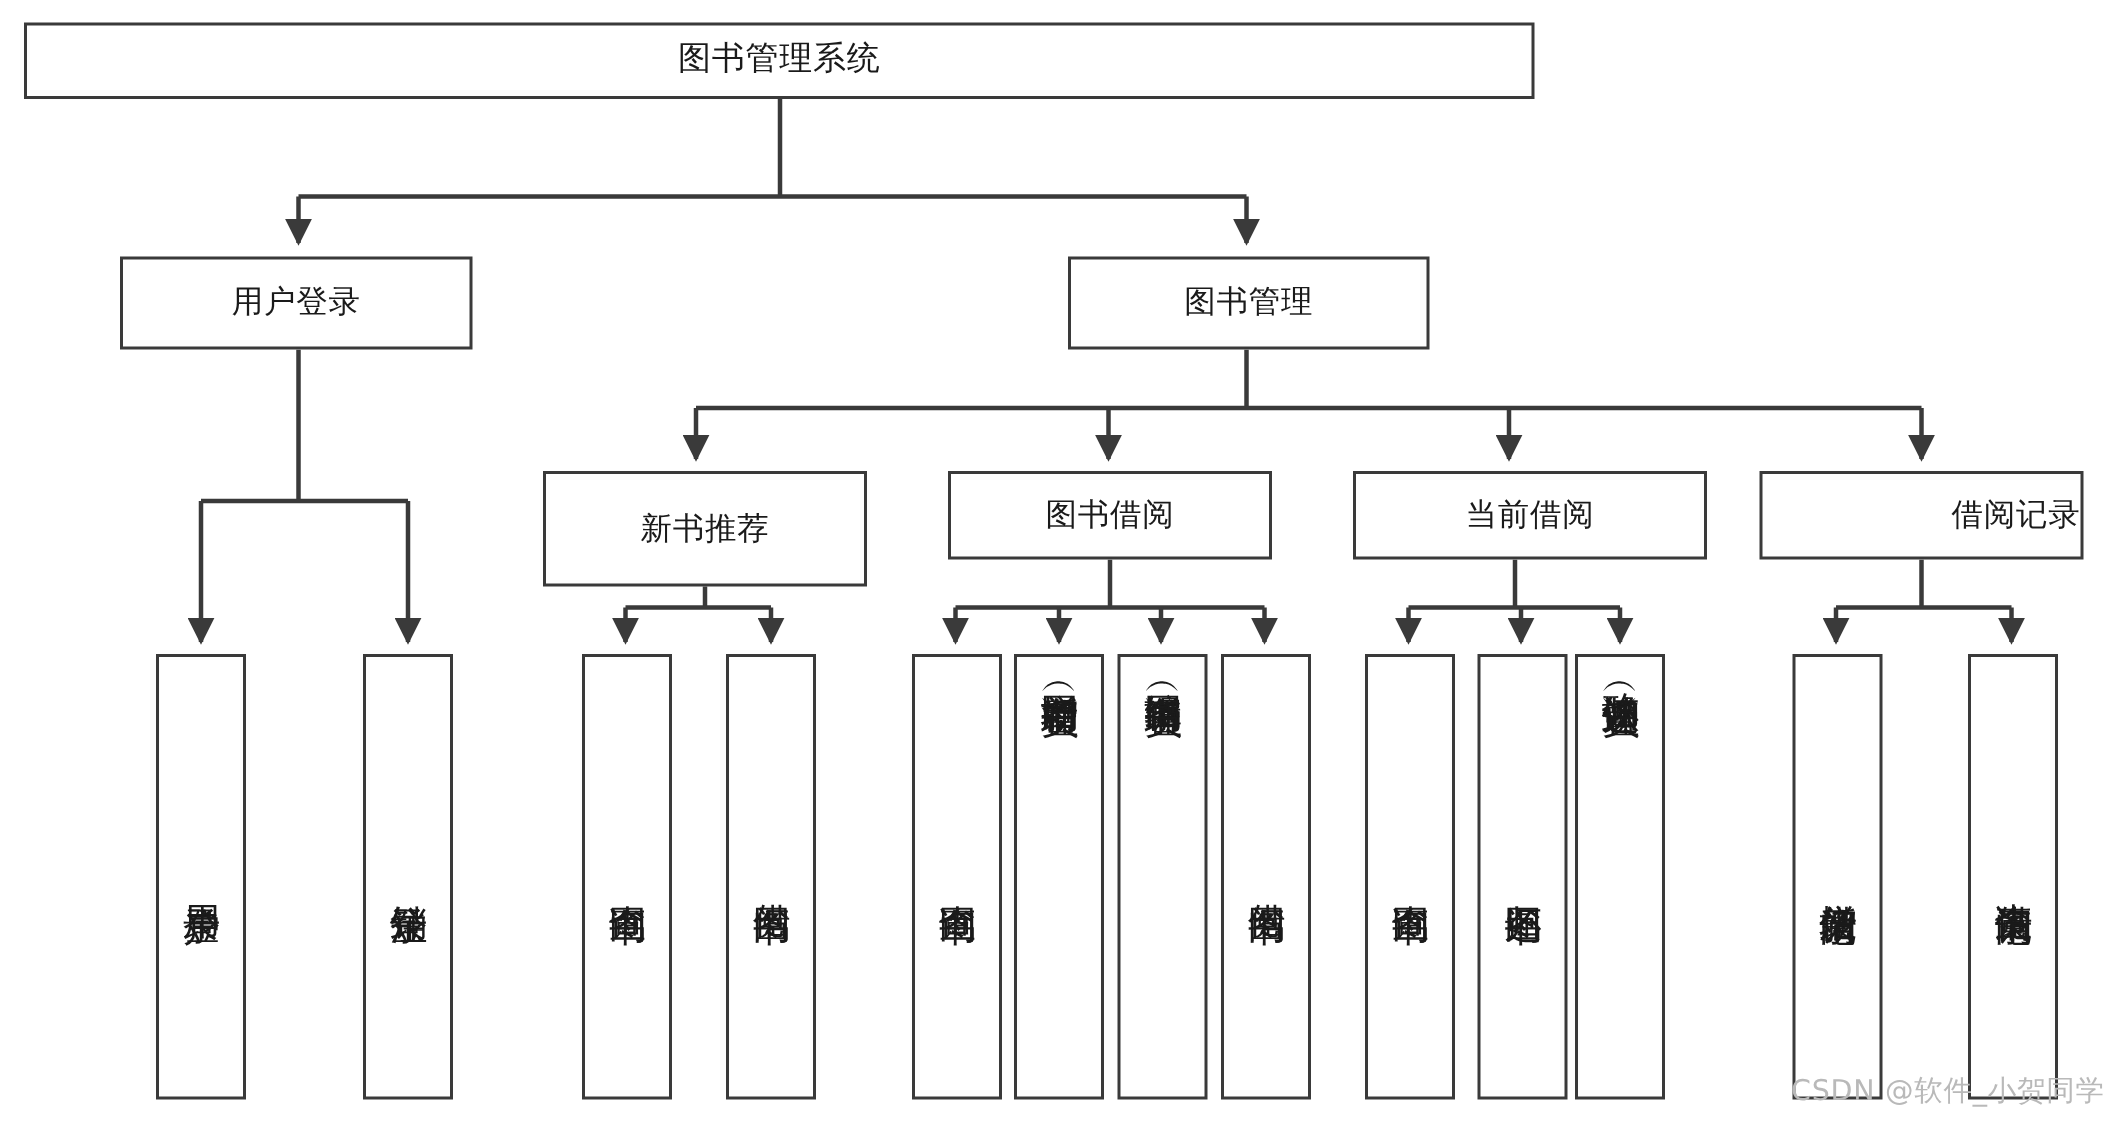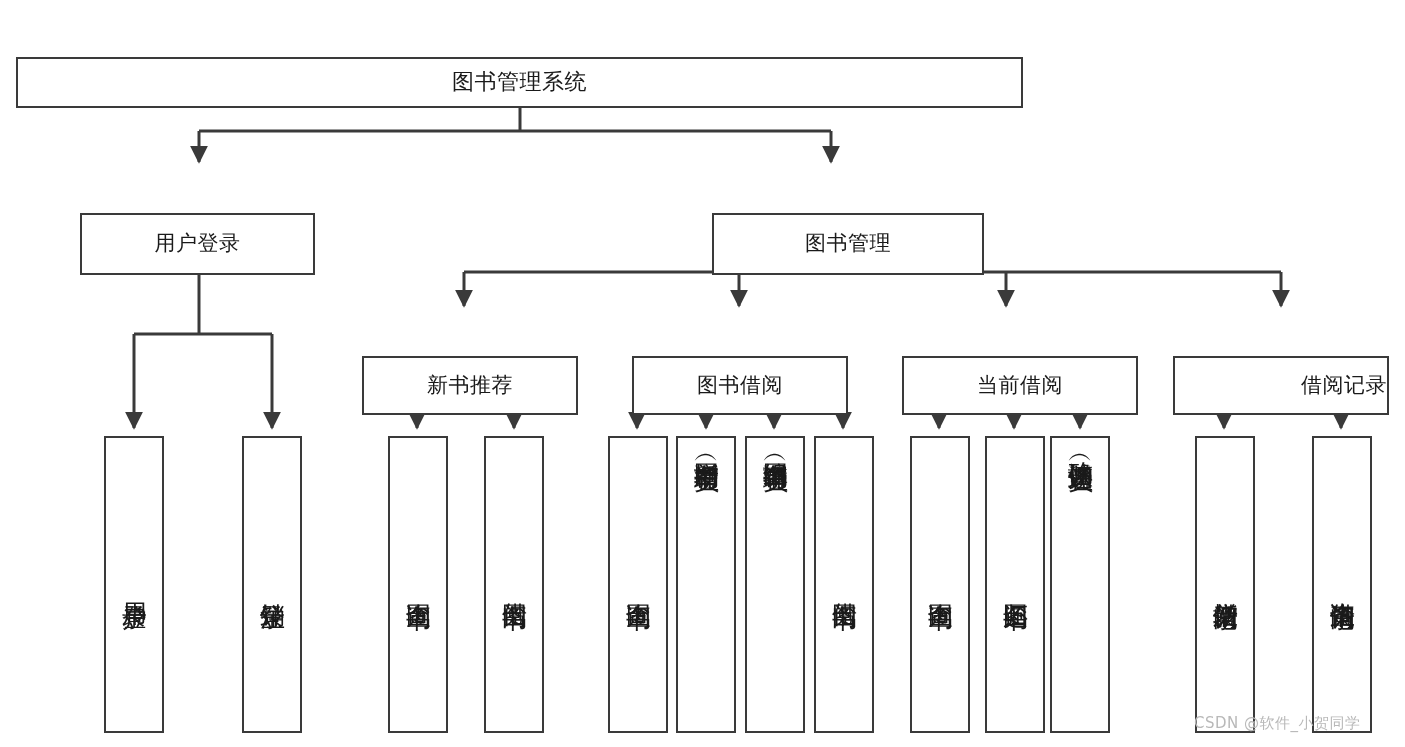--- a/index.html
+++ b/index.html
@@ -35,21 +35,20 @@
     align-items: center;
     justify-content: center;
     color: #1a1a1a;
     z-index: 2;
   }
   .node-h {
     font-size: 21px;
     line-height: 1.2;
     letter-spacing: 0.5px;
     white-space: nowrap;
-    margin-top: 42px;
   }
   .node-root .node-label {
     font-size: 22px;
   }
   
   .node-v {
     align-items: flex-start;
     justify-content: center;
     padding-top: 0;
   }
@@ -66,21 +65,21 @@
     align-items: center;
   }
   .node-v.vtop {
     align-items: flex-start;
   }
   .node-v.vtop .node-label {
     margin-top: 4px;
   }
   .watermark {
     position: absolute;
-    font-size: 15px;
+    font-size: 19px;
     color: #b9b9b9;
     white-space: nowrap;
     z-index: 5;
     letter-spacing: 0.5px;
   }
 </style>
 </head>
 <body>
 
 <div id="diagram-root">
@@ -136,25 +135,25 @@
   </svg>
 
   <div class="node node-h node-root" style="left:16px; top:15px; width:1007px; height:51px;">
     <span class="node-label">图书管理系统</span>
   </div>
 
   <div class="node node-h" style="left:80px; top:171px; width:235px; height:62px;">
     <span class="node-label">用户登录</span>
   </div>
 
-  <div class="node node-h" style="left:712px; top:171px; width:272px; height:62px;">
+  <div class="node node-h" style="left:712px; top:171px; width:241px; height:62px;">
     <span class="node-label">图书管理</span>
   </div>
 
-  <div class="node node-h" style="left:362px; top:314px; width:216px; height:59px;">
+  <div class="node node-h" style="left:362px; top:314px; width:216px; height:77px;">
     <span class="node-label">新书推荐</span>
   </div>
 
   <div class="node node-h" style="left:632px; top:314px; width:216px; height:59px;">
     <span class="node-label">图书借阅</span>
   </div>
 
   <div class="node node-h" style="left:902px; top:314px; width:236px; height:59px;">
     <span class="node-label">当前借阅</span>
   </div>

